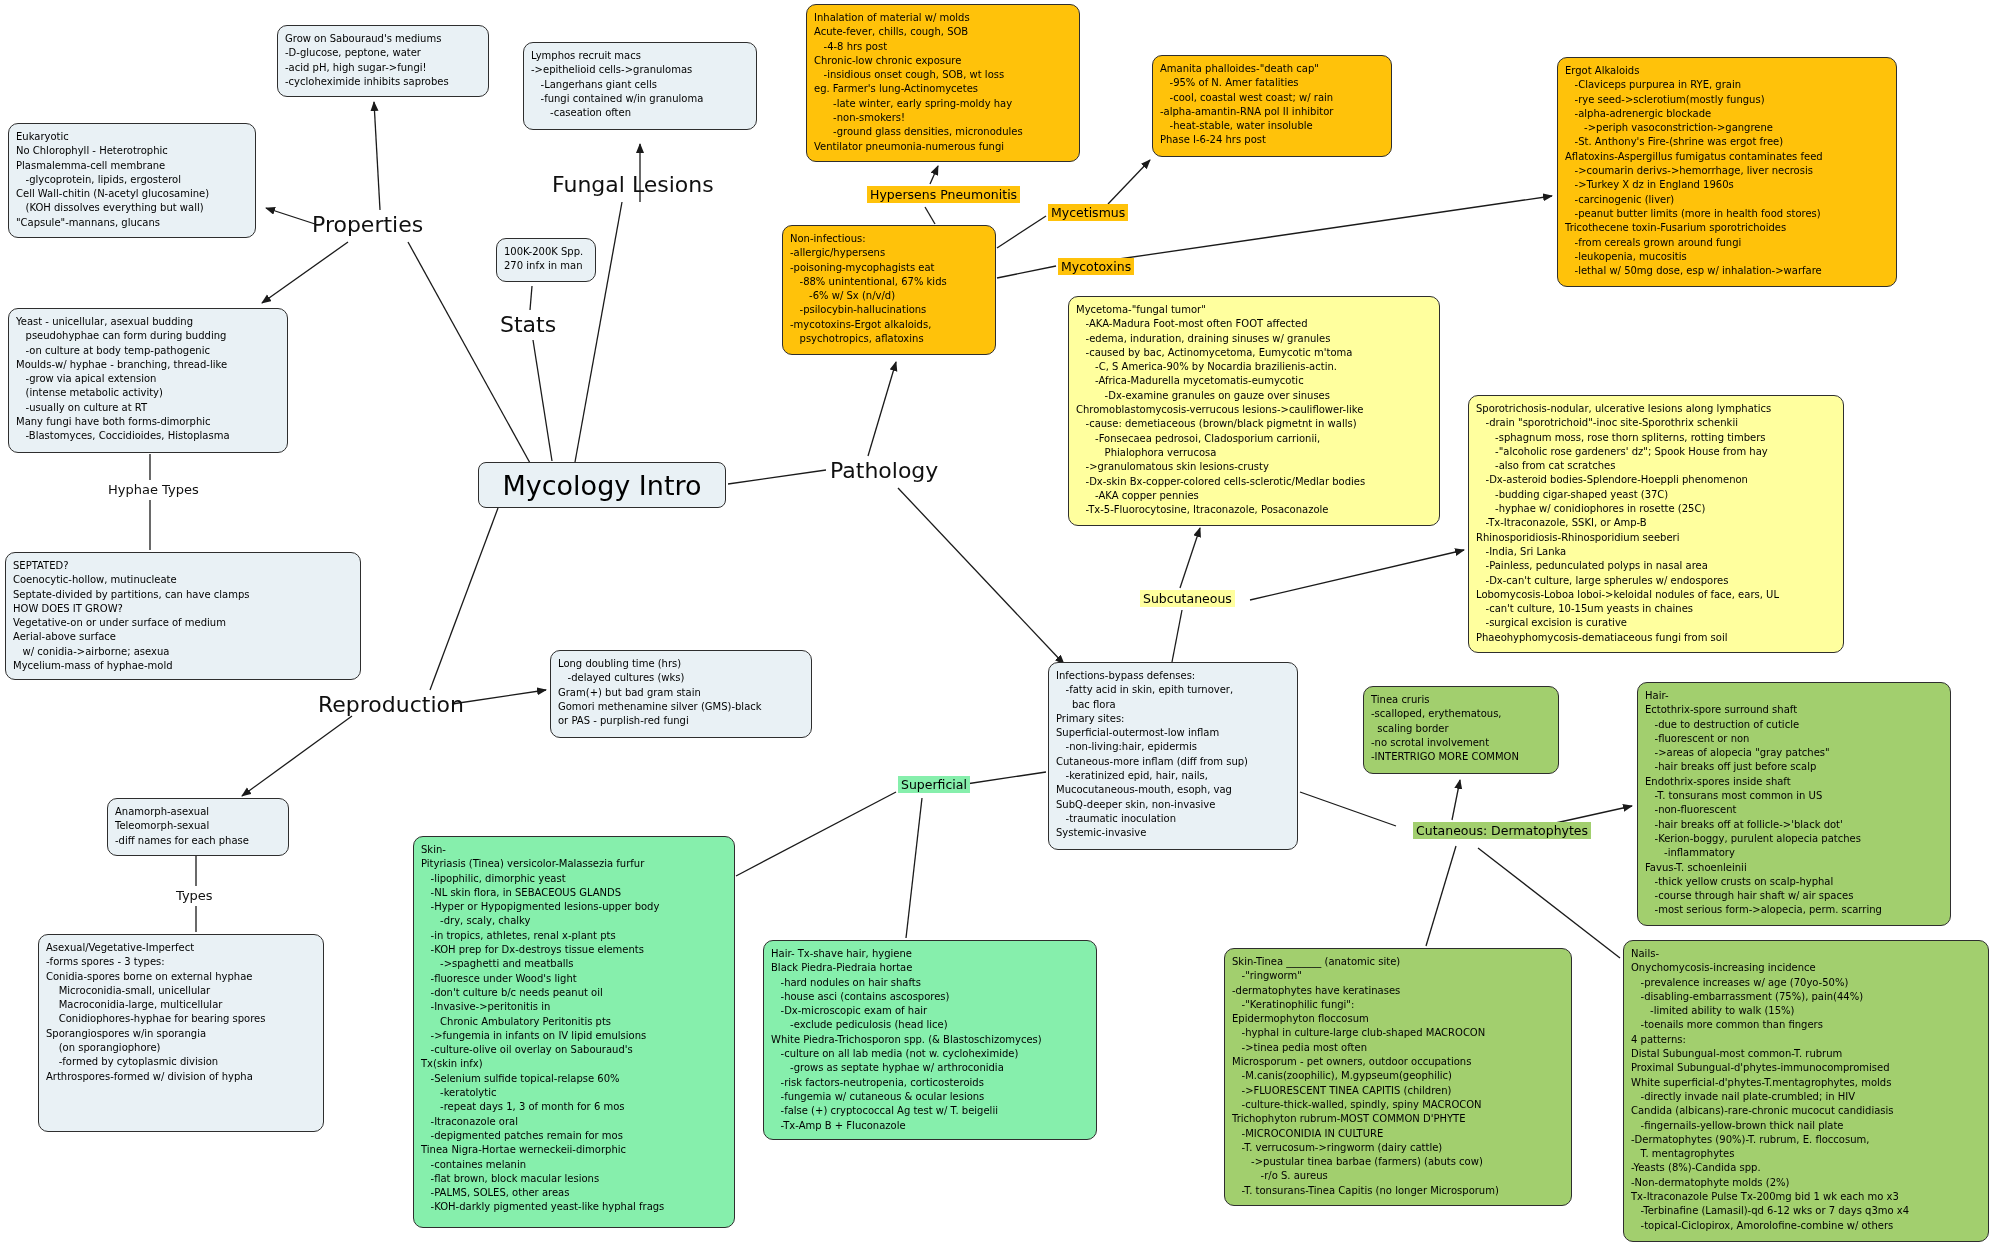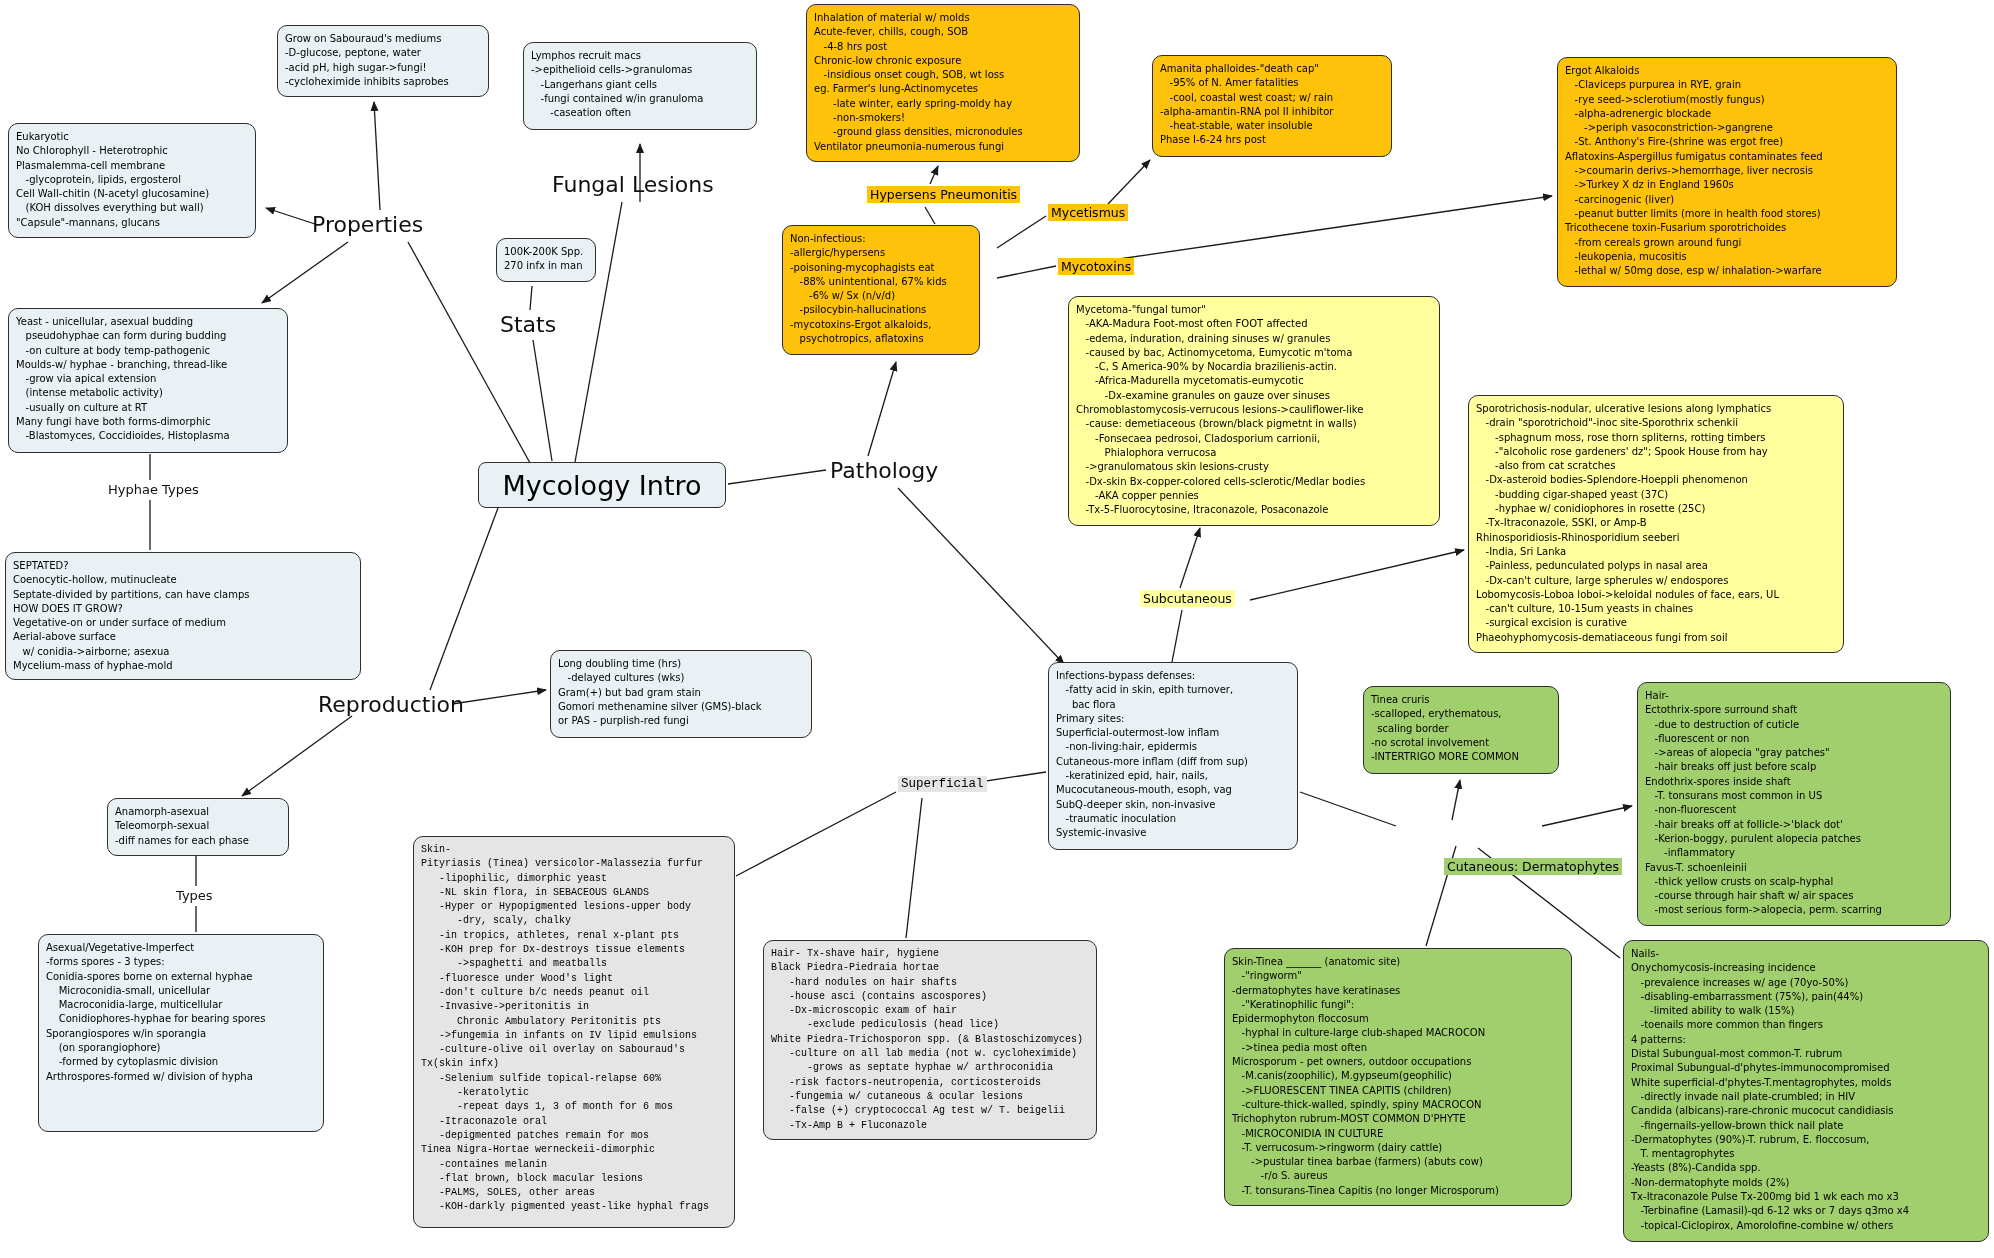--- a/index.html
+++ b/index.html
@@ -10,21 +10,21 @@
   #edges { position:absolute; left:0; top:0; width:1994px; height:1258px; z-index:0; pointer-events:none; }
   .box {
     position:absolute; box-sizing:border-box; z-index:2;
     border:1.4px solid #2e2e2e; border-radius:10px;
     padding:6px 7px; font-size:10px; line-height:14.3px; white-space:pre;
   }
   .c-gray   { background:#e9f1f5; }
   .c-orange { background:#ffc20a; }
   .c-yellow { background:#ffff9e; }
   .c-green  { background:#a2cf6e; }
-  .c-pink   { background:#e5e5e5;font-family:Liberation Mono, monospace; }
+  .c-pink   { background:#86efac; }
   .title-box {
     position:absolute; box-sizing:border-box; z-index:3;
     border:1.8px solid #2e2e2e; border-radius:8px; background:#e9f1f5;
     display:flex; align-items:center; justify-content:center;
     font-size:27px; white-space:nowrap;
   }
   .biglabel  { position:absolute; z-index:2; font-size:22px; color:#101010; white-space:nowrap; }
   .smalllabel{ position:absolute; z-index:2; font-size:13px; color:#101010; white-space:nowrap; }
   .taglabel  { position:absolute; z-index:2; font-size:12.5px; padding:1px 3px; white-space:nowrap; }
 </style>
@@ -87,21 +87,21 @@
   <div class="biglabel" style="left:318px; top:692px;">Reproduction</div>
 
   <div class="smalllabel" style="left:108px; top:482px;">Hyphae Types</div>
   <div class="smalllabel" style="left:176px; top:888px;">Types</div>
 
   <div class="taglabel c-orange" style="left:867px; top:186px;">Hypersens Pneumonitis</div>
   <div class="taglabel c-orange" style="left:1048px; top:204px;">Mycetismus</div>
   <div class="taglabel c-orange" style="left:1058px; top:258px;">Mycotoxins</div>
   <div class="taglabel c-yellow" style="left:1140px; top:590px;">Subcutaneous</div>
   <div class="taglabel c-pink" style="left:898px; top:776px;">Superficial</div>
-  <div class="taglabel c-green" style="left:1444px; top:822px;margin-top:36px;">Cutaneous: Dermatophytes</div>
+  <div class="taglabel c-green" style="left:1413px; top:822px;">Cutaneous: Dermatophytes</div>
 
   <div class="box c-gray" style="left:277px; top:25px;  width:212px; height:72px;">Grow on Sabouraud's mediums
 -D-glucose, peptone, water
 -acid pH, high sugar-&gt;fungi!
 -cycloheximide inhibits saprobes</div>
   <div class="box c-gray" style="left:523px; top:42px;  width:234px; height:88px;">Lymphos recruit macs
 -&gt;epithelioid cells-&gt;granulomas
    -Langerhans giant cells
    -fungi contained w/in granuloma
       -caseation often</div>
@@ -165,21 +165,21 @@
   <div class="box c-orange" style="left:806px; top:4px;   width:274px; height:158px;">Inhalation of material w/ molds
 Acute-fever, chills, cough, SOB
    -4-8 hrs post
 Chronic-low chronic exposure
    -insidious onset cough, SOB, wt loss
 eg. Farmer's lung-Actinomycetes
       -late winter, early spring-moldy hay
       -non-smokers!
       -ground glass densities, micronodules
 Ventilator pneumonia-numerous fungi</div>
-  <div class="box c-orange" style="left:782px; top:225px; width:198px; height:130px;">Non-infectious:
+  <div class="box c-orange" style="left:782px; top:225px; width:214px; height:130px;">Non-infectious:
 -allergic/hypersens
 -poisoning-mycophagists eat
    -88% unintentional, 67% kids
       -6% w/ Sx (n/v/d)
    -psilocybin-hallucinations
 -mycotoxins-Ergot alkaloids,
    psychotropics, aflatoxins</div>
   <div class="box c-orange" style="left:1152px;top:55px;  width:240px; height:102px;">Amanita phalloides-"death cap"
    -95% of N. Amer fatalities
    -cool, coastal west coast; w/ rain

